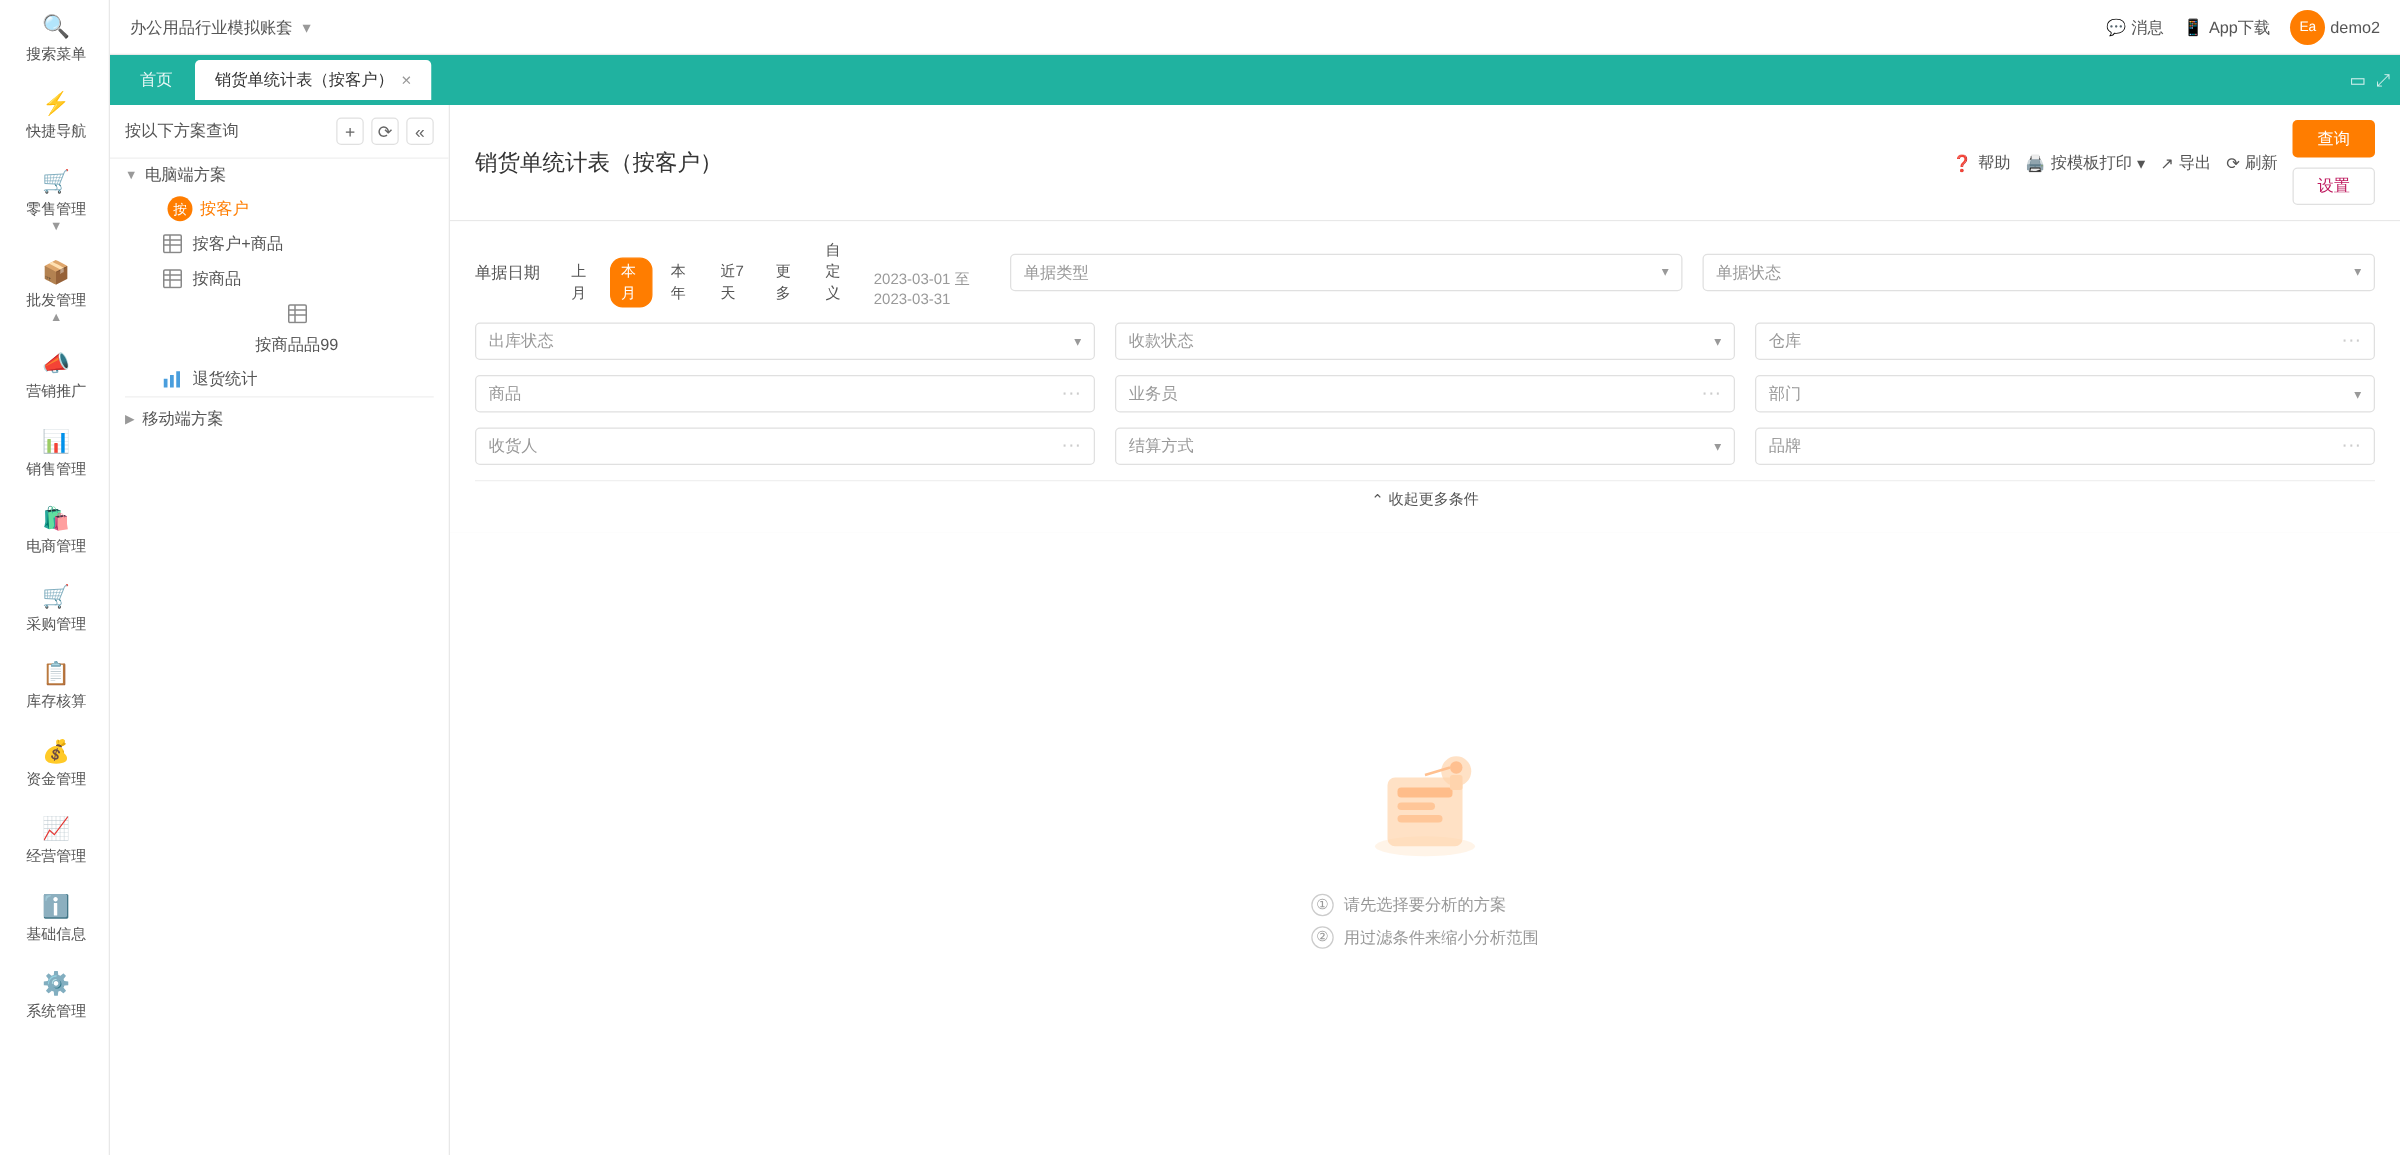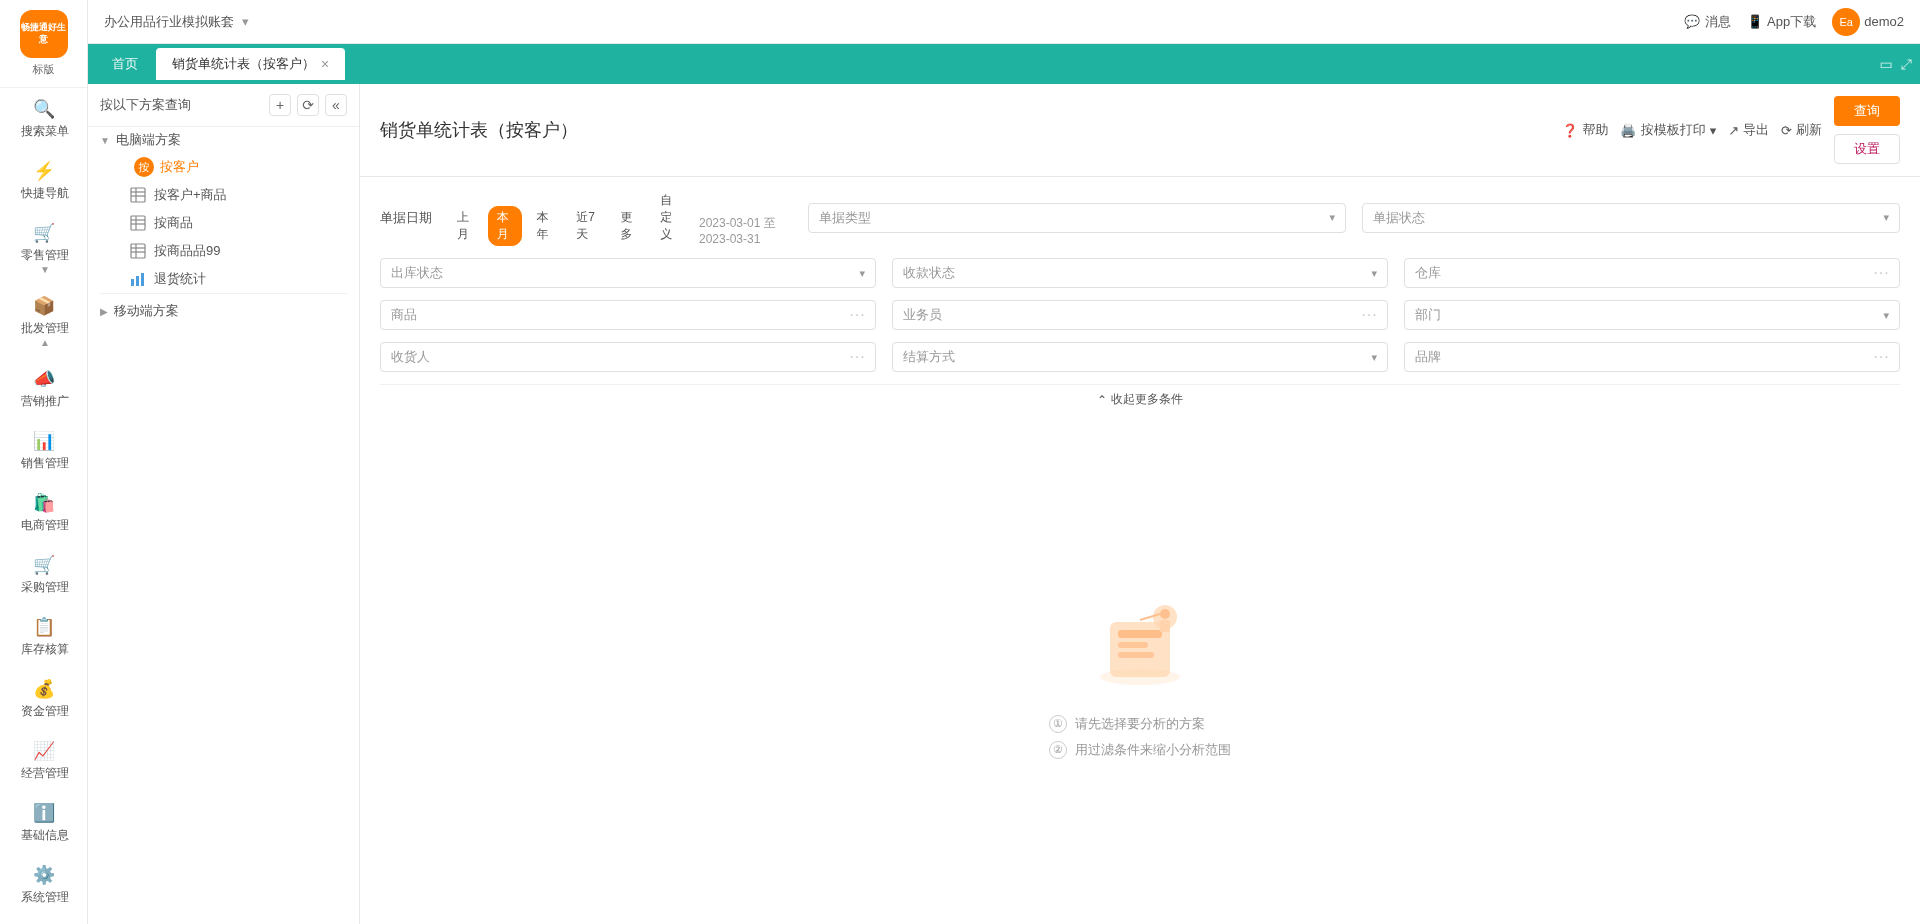--- a/index.html
+++ b/index.html
@@ -83,26 +83,20 @@
 
     
     .action-buttons { display: flex; flex-direction: column; gap: 4px; }
 
     .divider { height: 1px; background: #f0f0f0; margin: 0 12px; }
   </style>
 </head>
 <body>
 
 <div class="sidebar">
-  <div class="sidebar-logo">
-    <div class="logo-icon">
-      <span style="font-size:9px;line-height:1.3;text-align:center;">畅捷通好生意</span>
-    </div>
-    <div class="logo-text">标版</div>
-  </div>
   <div class="sidebar-nav">
     <div class="sidebar-item">
       <span class="icon">🔍</span>
       <span>搜索菜单</span>
     </div>
     <div class="sidebar-item">
       <span class="icon">⚡</span>
       <span>快捷导航</span>
     </div>
     <div class="sidebar-item">
@@ -241,21 +235,21 @@
           <span style="width:20px;height:20px;display:flex;align-items:center;justify-content:center;">
             <svg width="16" height="16" viewBox="0 0 16 16" fill="none">
                 <rect x="1" y="1" width="14" height="14" rx="1" stroke="#888" stroke-width="1.2"></rect>
                 <line x1="1" y1="5" x2="15" y2="5" stroke="#888" stroke-width="1.2"></line>
                 <line x1="1" y1="9" x2="15" y2="9" stroke="#888" stroke-width="1.2"></line>
                 <line x1="6" y1="1" x2="6" y2="15" stroke="#888" stroke-width="1.2"></line>
               </svg>
           </span>
           <span>按商品</span>
         </div>
-        <div class="tree-node tree-child" style="padding-left:40px;">
+        <div class="tree-node tree-child" style="padding-left:40px;flex-direction:column;">
           <span style="width:20px;height:20px;display:flex;align-items:center;justify-content:center;">
             <svg width="16" height="16" viewBox="0 0 16 16" fill="none">
                 <rect x="1" y="1" width="14" height="14" rx="1" stroke="#888" stroke-width="1.2"></rect>
                 <line x1="1" y1="5" x2="15" y2="5" stroke="#888" stroke-width="1.2"></line>
                 <line x1="1" y1="9" x2="15" y2="9" stroke="#888" stroke-width="1.2"></line>
                 <line x1="6" y1="1" x2="6" y2="15" stroke="#888" stroke-width="1.2"></line>
               </svg>
           </span>
           <span>按商品品99</span>
         </div>

